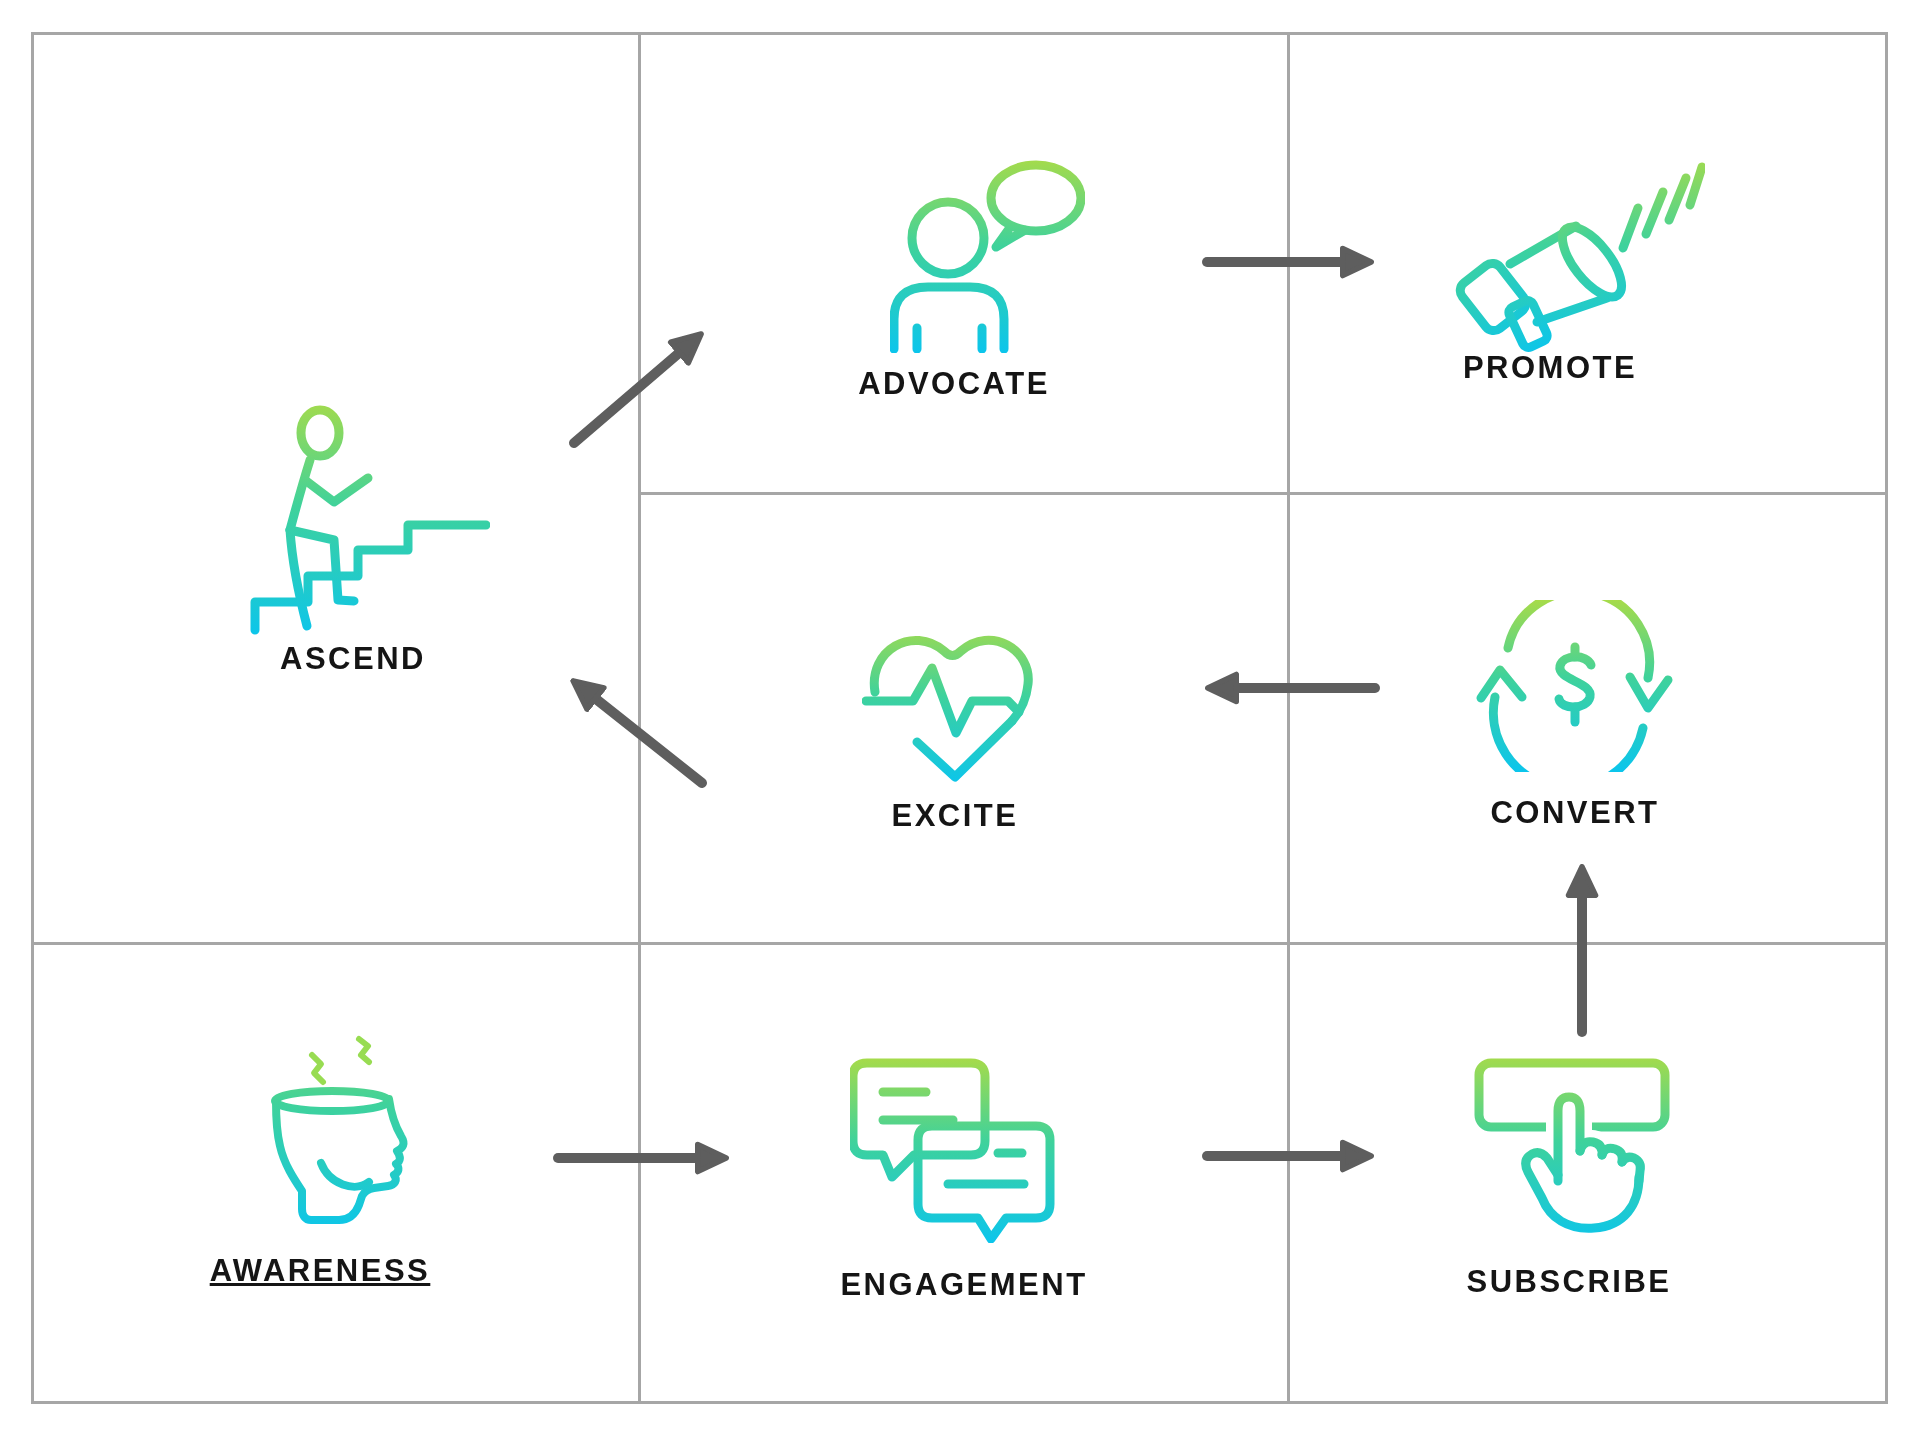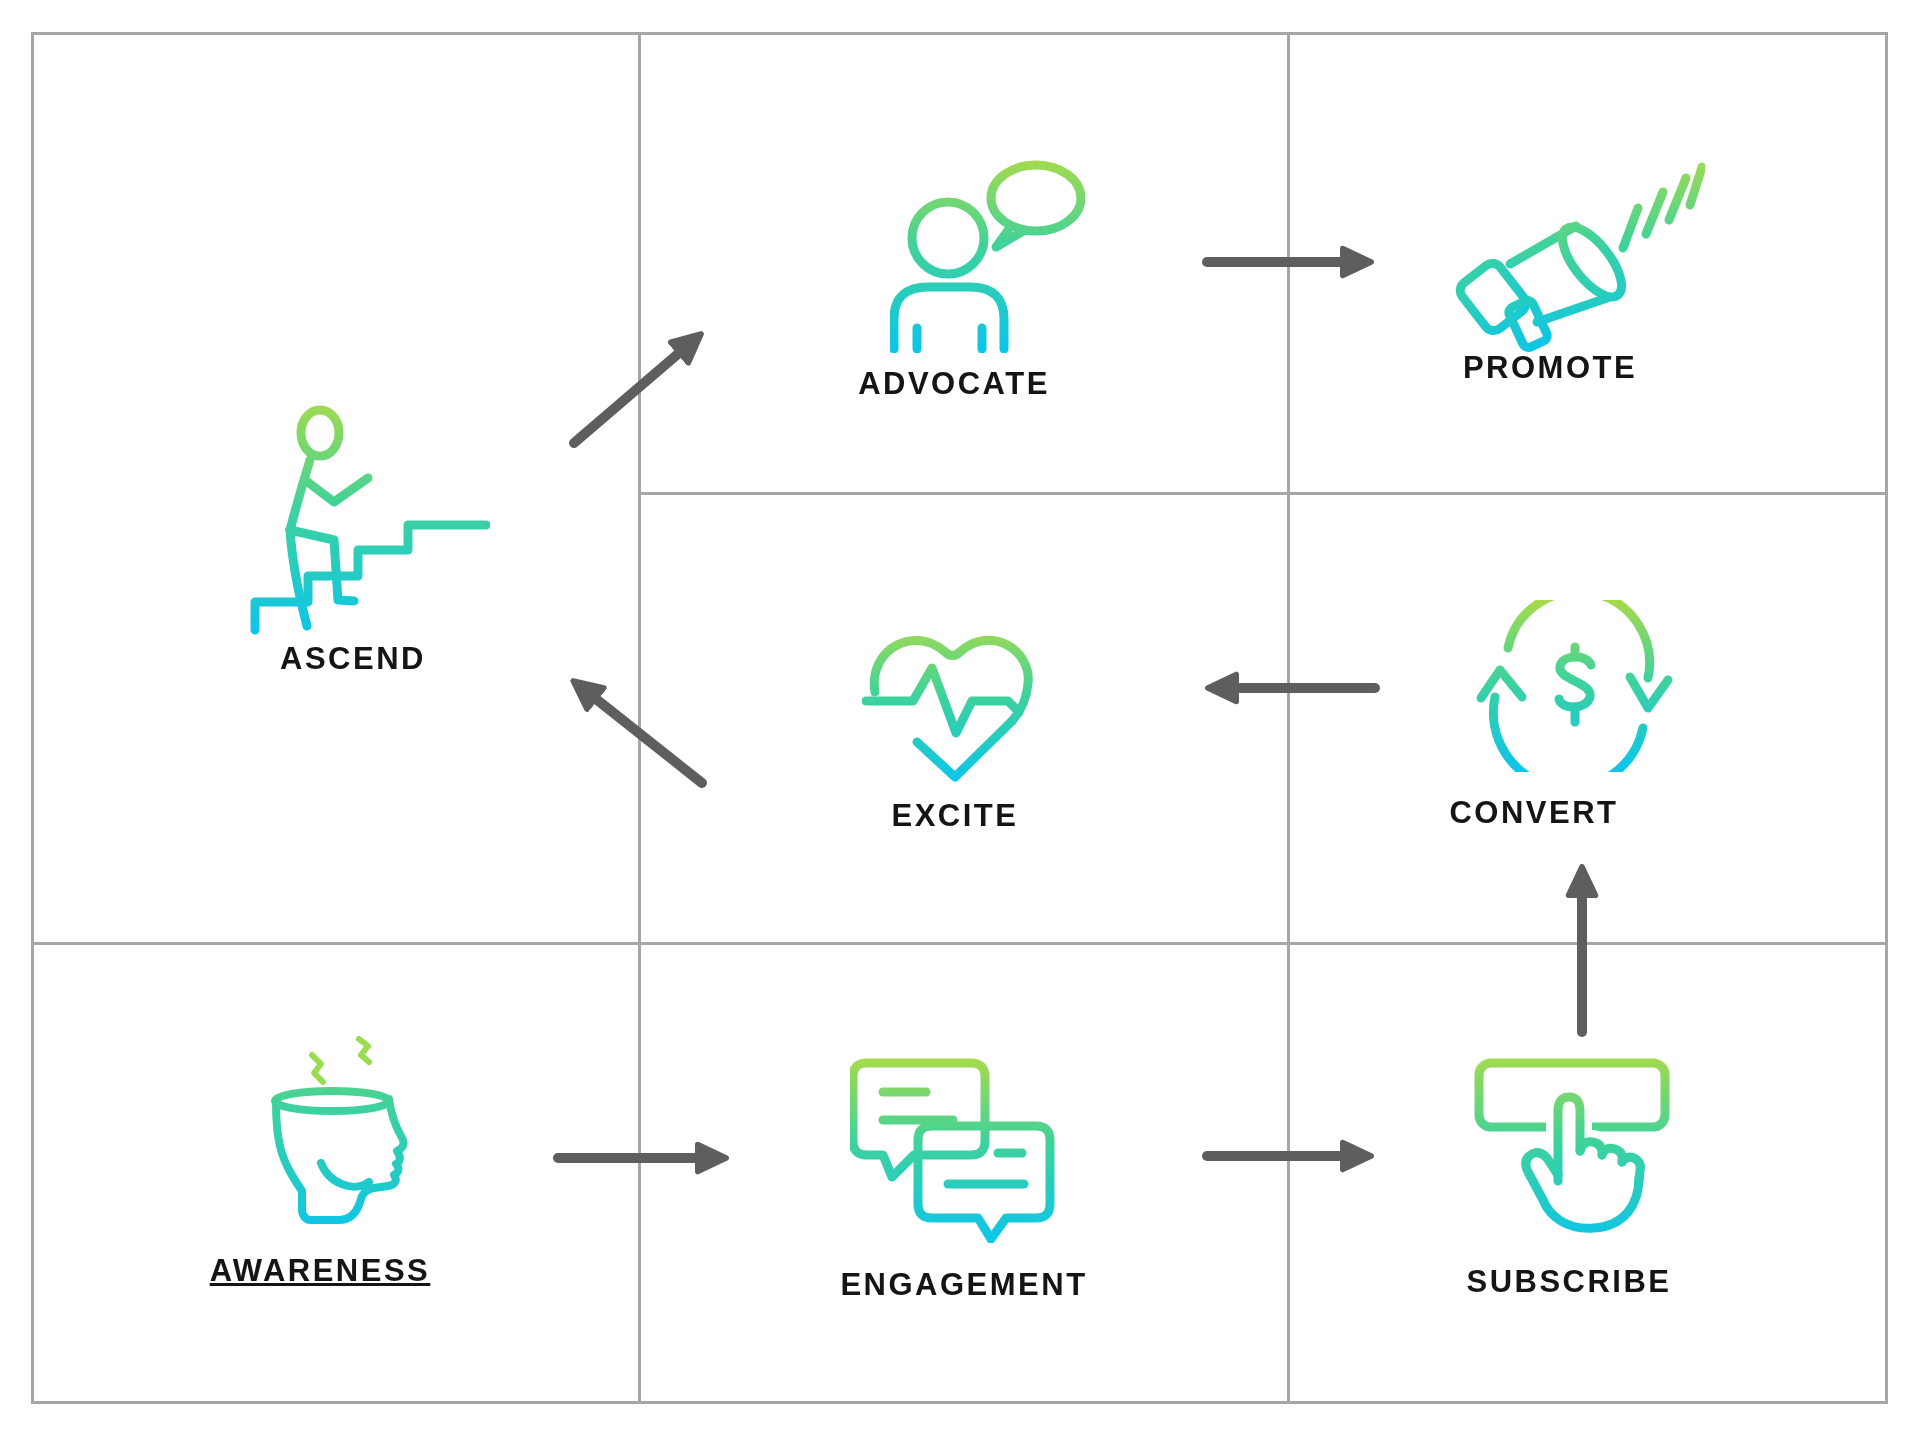--- a/index.html
+++ b/index.html
@@ -123,21 +123,21 @@
       <g stroke="url(#gE)" stroke-width="9">
         <path d="M33,48 A70,70 0 0 1 173,78"></path>
         <path d="M155,77 L173,108 L193,80"></path>
         <path d="M168,128 A70,70 0 0 1 20,97"></path>
         <path d="M6,98 L25,70 L47,97"></path>
         <path d="M100,47 V57"></path>
         <path d="M116,65 C112,54 88,54 85,66 C82,80 118,82 115,97 C112,110 86,110 84,99"></path>
         <path d="M100,107 V122"></path>
       </g>
     </svg>
-    <div class="stage-label" style="left:1534px;top:813px;">CONVERT</div>
+    <div class="stage-label" style="left:1575px;top:813px;">CONVERT</div>
   </div>
 
   <div>
     <svg class="icon" style="left:255px;top:995px;" width="160" height="240" viewBox="0 0 160 240">
       <defs>
         <linearGradient id="gF" gradientUnits="userSpaceOnUse" x1="0" y1="0" x2="0" y2="240">
           <stop offset="0" stop-color="#a6db4a"></stop>
             <stop offset="0.45" stop-color="#3fd29b"></stop>
             <stop offset="1" stop-color="#0bc5ec"></stop>
         </linearGradient>

